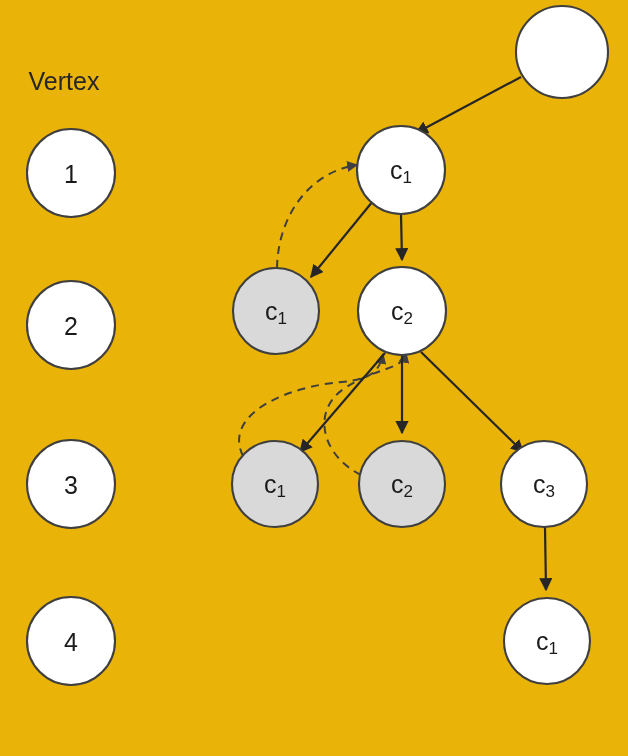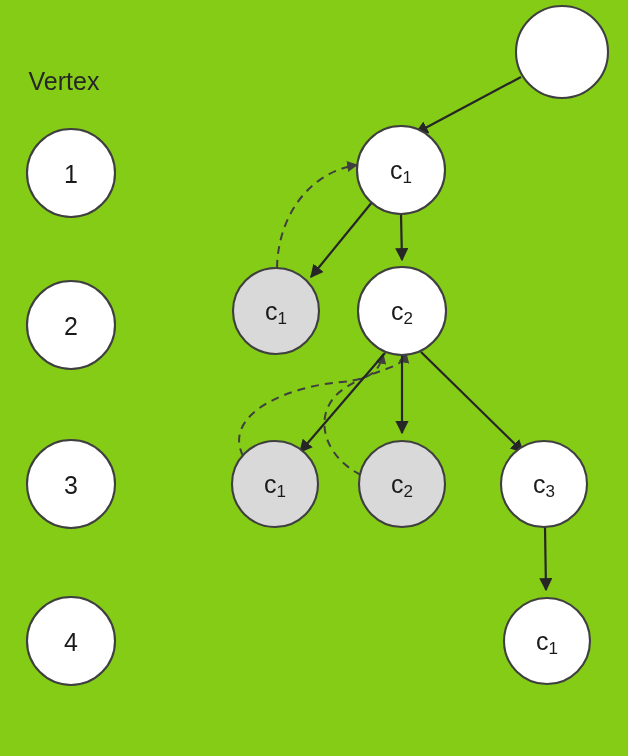--- a/index.html
+++ b/index.html
@@ -10,21 +10,21 @@
   body {
     font-family: "Liberation Sans", sans-serif;
     width: 628px;
     height: 756px;
     overflow: hidden;
   }
   #canvas {
     position: relative;
     width: 628px;
     height: 756px;
-    background: #84cc16;
+    background: #eab308;
   }
   #diagram-svg {
     position: absolute;
     top: 0;
     left: 0;
     width: 628px;
     height: 756px;
   }
   .node-circle {
     stroke: #3f3f3f;

